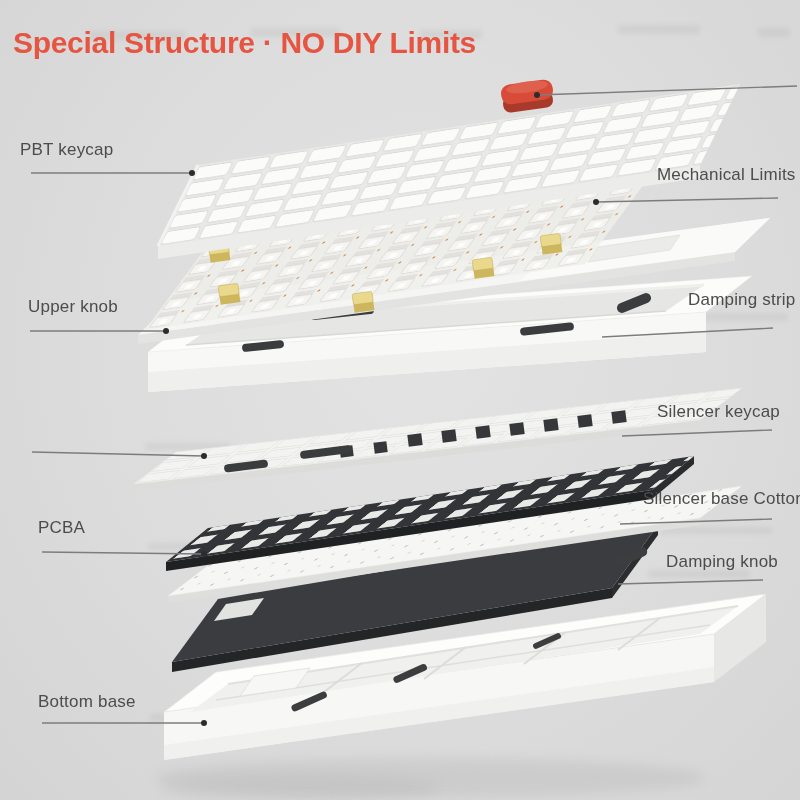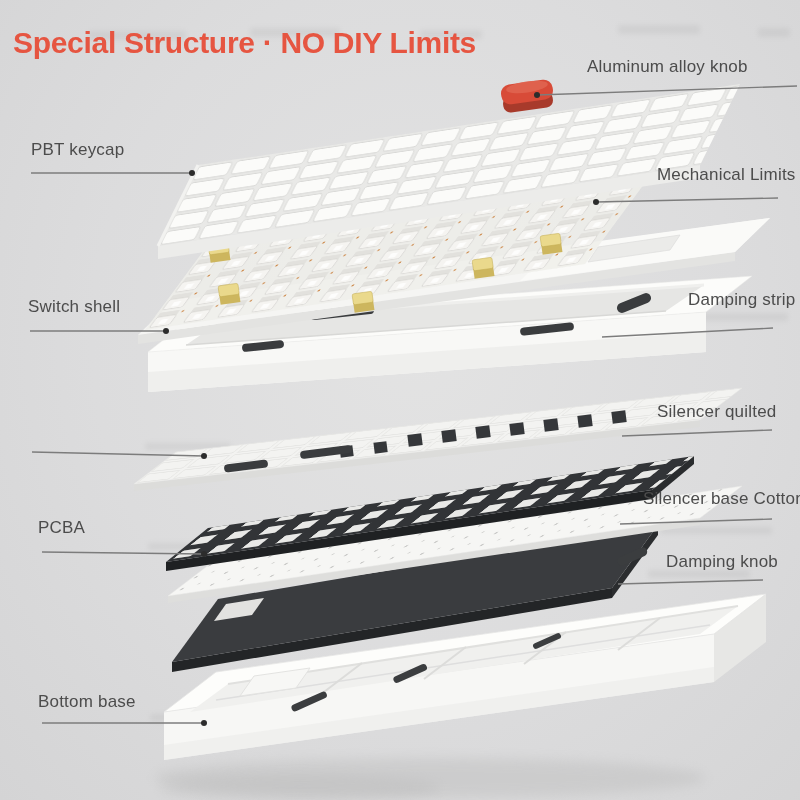--- a/index.html
+++ b/index.html
@@ -227,23 +227,22 @@
       </g>
       <g>
         <line x1="42" y1="723" x2="204" y2="723"></line>
           <circle cx="204" cy="723" r="3" fill="#2c2c2c" stroke="none"></circle>
       </g>
 
       <rect x="616" y="552" width="32" height="9" rx="4.5" fill="#3b3d3f" stroke="none" transform="rotate(-24 632 556)"></rect>
     </g>
   </svg>
 
-  <div class="callout" style="left:587px;top:57px">Aluminum alloy knob</div>
-  <div class="callout" style="left:31px;top:140px">PBT keycap</div>
+  <div class="callout" style="left:20px;top:140px">PBT keycap</div>
   <div class="callout" style="left:657px;top:165px">Mechanical Limits</div>
-  <div class="callout" style="left:28px;top:297px">Switch shell</div>
+  <div class="callout" style="left:28px;top:297px">Upper knob</div>
   <div class="callout" style="left:688px;top:290px">Damping strip</div>
-  <div class="callout" style="left:657px;top:402px">Silencer quilted</div>
+  <div class="callout" style="left:657px;top:402px">Silencer keycap</div>
   <div class="callout" style="left:38px;top:518px">PCBA</div>
   <div class="callout" style="left:643px;top:489px">Silencer base Cotton</div>
   <div class="callout" style="left:666px;top:552px">Damping knob</div>
   <div class="callout" style="left:38px;top:692px">Bottom base</div>
 </div>
 
 </body></html>

